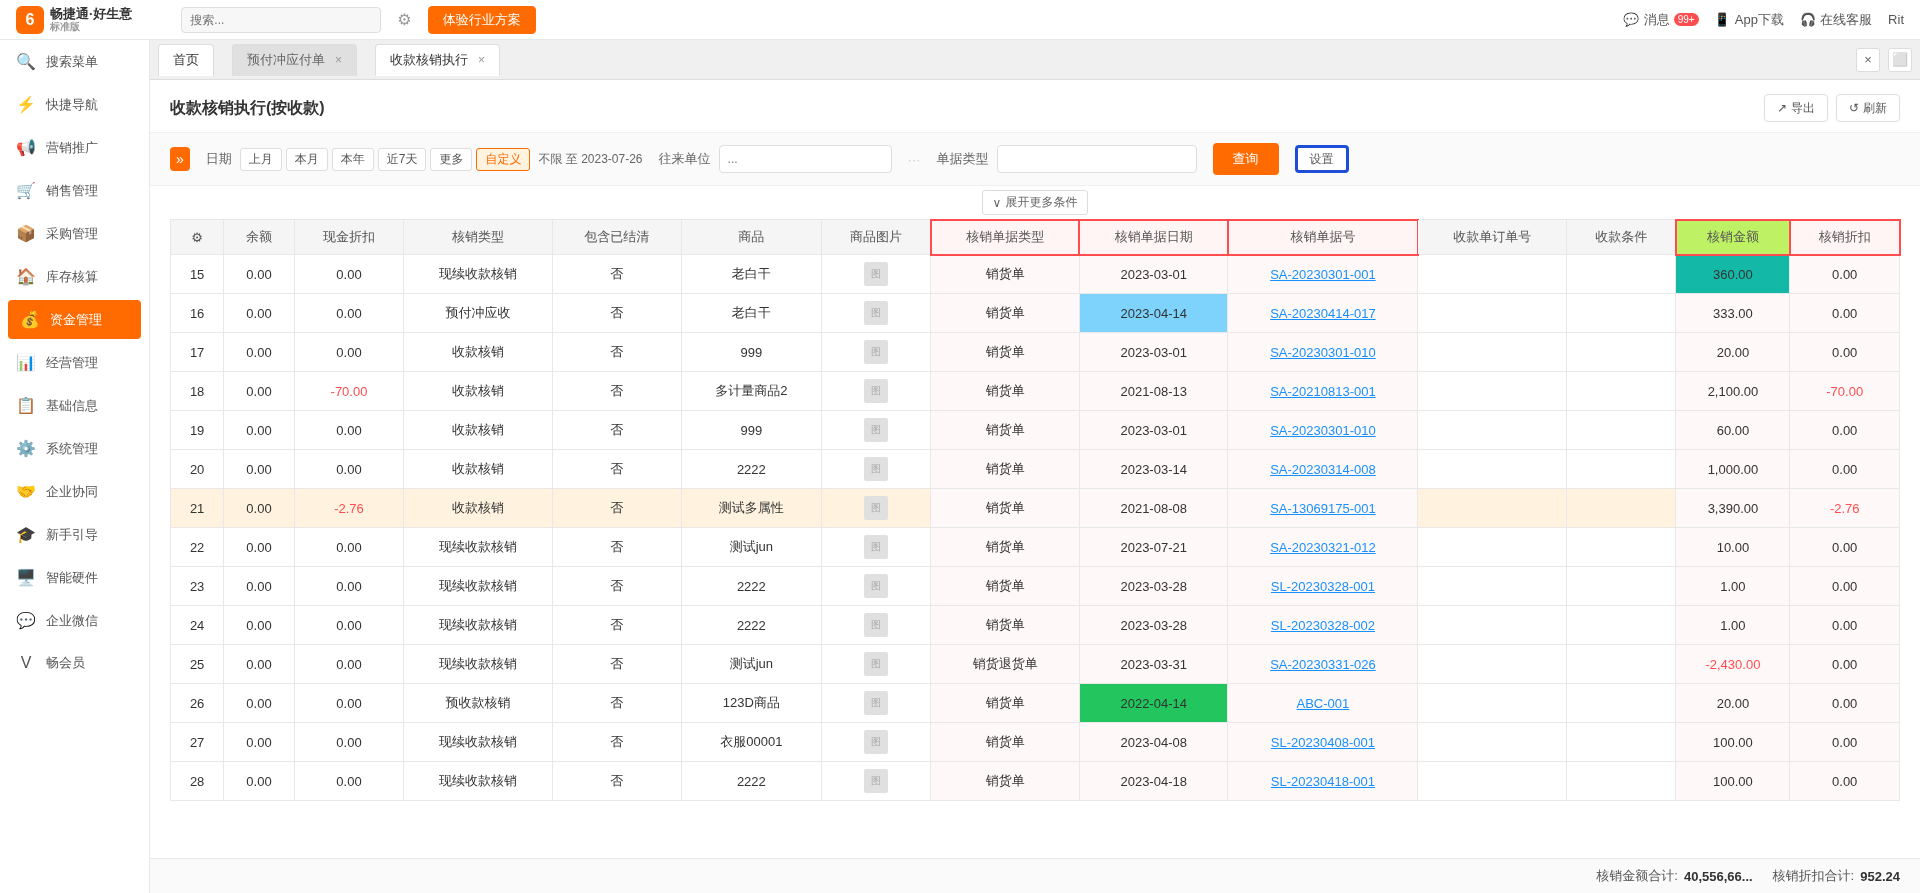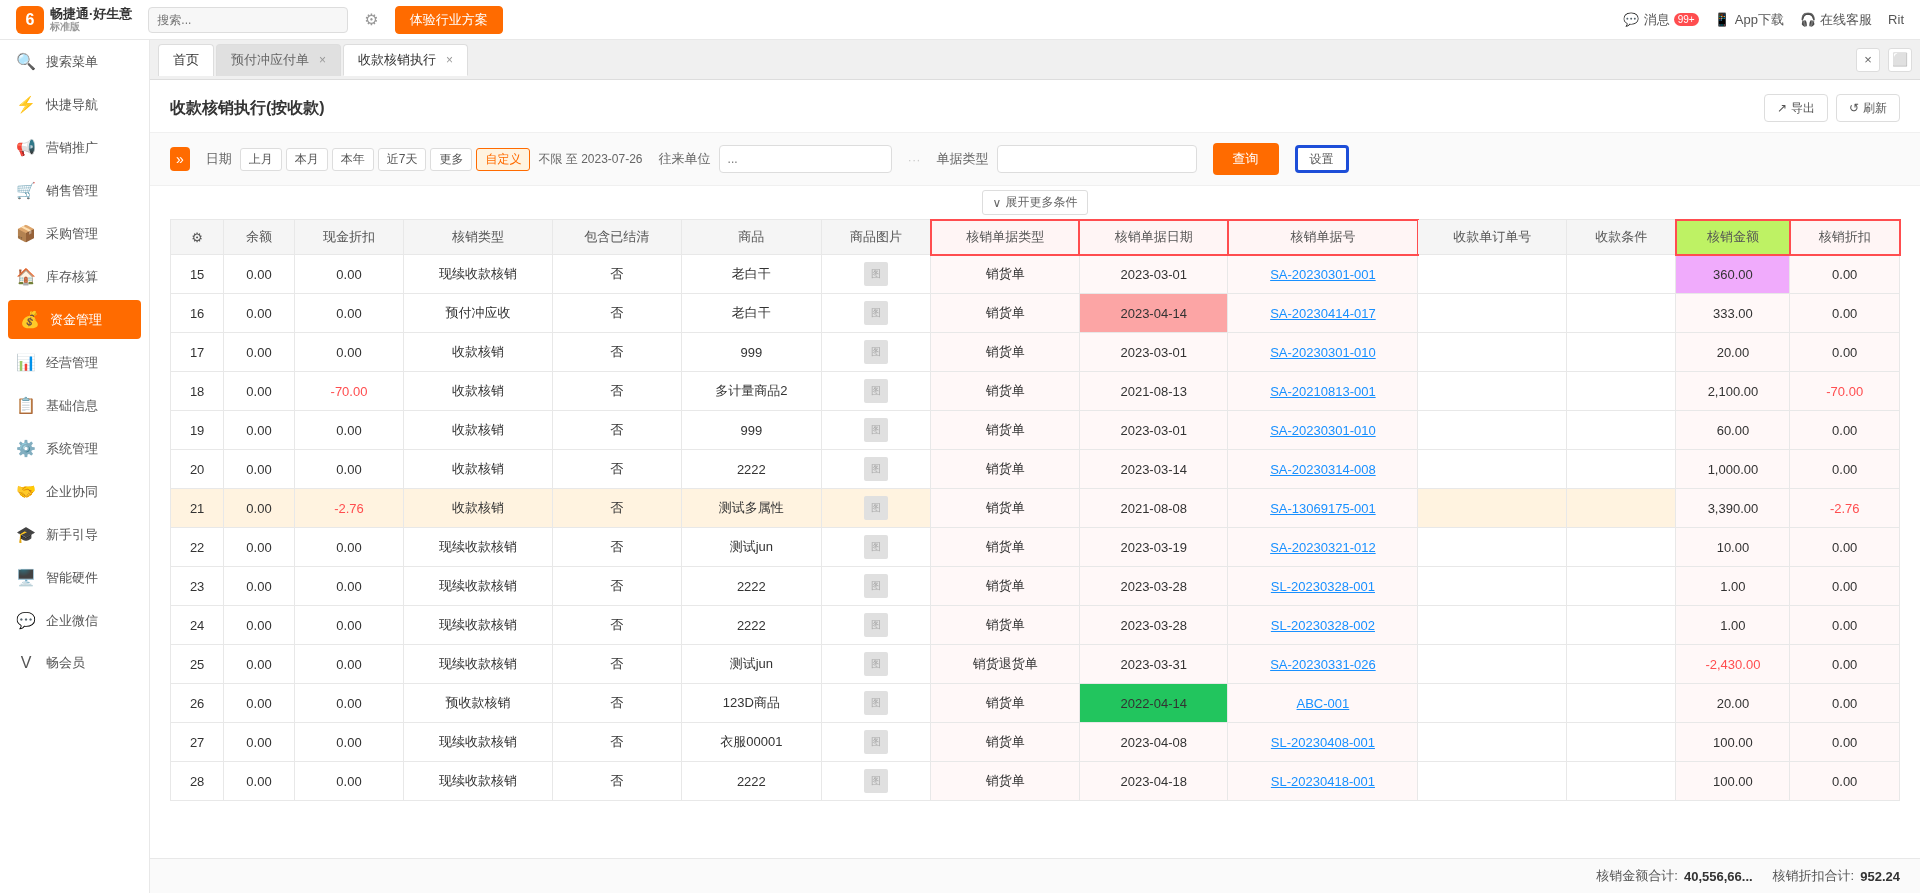--- a/index.html
+++ b/index.html
@@ -5,41 +5,41 @@
     * { box-sizing: border-box; margin: 0; padding: 0; }
     body { font-family: 'Microsoft YaHei', Arial, sans-serif; font-size: 13px; background: #f5f5f5; color: #333; overflow: hidden; }
 
     
     .top-bar { height: 40px; background: #fff; display: flex; align-items: center; padding: 0 16px; border-bottom: 1px solid #e8e8e8; gap: 16px; }
     .top-bar-logo { display: flex; align-items: center; gap: 6px; color: #ff6b00; font-weight: bold; font-size: 14px; }
     .logo-icon { width: 28px; height: 28px; background: #ff6b00; border-radius: 6px; display: flex; align-items: center; justify-content: center; color: white; font-size: 16px; }
     .top-bar-logo-text { display: flex; flex-direction: column; line-height: 1.2; }
     .logo-main { font-size: 13px; font-weight: bold; color: #333; }
     .logo-sub { font-size: 10px; color: #999; }
-    .top-bar-search { flex: 0 0 200px; height: 26px; border: 1px solid #ddd; border-radius: 4px; padding: 0 8px; font-size: 12px; background: #f7f7f7; color: #c2410c; }
+    .top-bar-search { flex: 0 0 200px; height: 26px; border: 1px solid #ddd; border-radius: 4px; padding: 0 8px; font-size: 12px; background: #f7f7f7; color: #c2410c; margin-left: 33px; }
     .top-bar-btn { height: 28px; padding: 0 14px; border: 1px solid #ff6b00; border-radius: 4px; background: #ff6b00; color: white; font-size: 13px; cursor: pointer; white-space: nowrap; }
     .top-bar-right { margin-left: auto; display: flex; align-items: center; gap: 16px; font-size: 13px; color: #555; }
     .top-bar-right .badge { background: #ff4d4f; color: white; border-radius: 10px; font-size: 10px; padding: 1px 4px; }
     .top-bar-right-item { display: flex; align-items: center; gap: 4px; cursor: pointer; }
     .top-bar-gear { color: #999; cursor: pointer; font-size: 16px; }
 
     
     .main-layout { display: flex; height: calc(100vh - 40px); }
 
     
     .sidebar { width: 150px; background: #fff; border-right: 1px solid #e8e8e8; display: flex; flex-direction: column; overflow-y: auto; }
     .sidebar-item { display: flex; align-items: center; gap: 10px; padding: 12px 16px; cursor: pointer; color: #555; font-size: 13px; }
     .sidebar-item.active { background: #ff6b00; color: white; border-radius: 4px; margin: 2px 8px; padding: 10px 12px; }
     .sidebar-item .s-icon { font-size: 16px; width: 20px; text-align: center; }
 
     
     .content-area { flex: 1; display: flex; flex-direction: column; overflow: hidden; }
 
     
-    .tab-bar { height: 40px; background: #f0f0f0; display: flex; align-items: center; border-bottom: 1px solid #ddd; padding: 0 8px; gap: 2px; }
+    .tab-bar { height: 40px; background: #f0f0f0; display: flex; align-items: center; border-bottom: 1px solid #ddd; padding: 0 8px; gap: 18px; }
     .tab-item { height: 32px; padding: 0 14px; border-radius: 4px 4px 0 0; display: flex; align-items: center; gap: 6px; cursor: pointer; font-size: 13px; background: #e0e0e0; color: #666; border: 1px solid #ddd; border-bottom: none; }
     .tab-item.active { background: #fff; color: #333; border-bottom: 1px solid #fff; margin-bottom: -1px; }
     .tab-item.home { background: #fff; color: #333; }
     .tab-close { color: #999; font-size: 12px; margin-left: 4px; }
     .tab-bar-actions { margin-left: auto; display: flex; gap: 8px; align-items: center; }
     .tab-bar-btn { width: 24px; height: 24px; border: 1px solid #ddd; background: #fff; border-radius: 3px; cursor: pointer; display: flex; align-items: center; justify-content: center; font-size: 13px; color: #666; }
 
     
     .page-content { flex: 1; background: #fff; overflow: hidden; display: flex; flex-direction: column; }
     .page-header { padding: 14px 20px 10px; border-bottom: 1px solid #f0f0f0; display: flex; align-items: center; justify-content: space-between; }
@@ -274,35 +274,35 @@
       <td>否</td>
       <td>老白干</td>
       <td>
                   <div style="width:24px;height:24px;background:#e0e0e0;border-radius:2px;margin:auto;display:flex;align-items:center;justify-content:center;font-size:10px;color:#aaa;">图</div>
                 </td>
       <td style="background:#fff8f8;">销货单</td>
       <td style="background:#fff8f8;">2023-03-01</td>
       <td style="background:#fff8f8;"><span class="link-text">SA-20230301-001</span></td>
       <td></td>
       <td></td>
-      <td style="background:#f0abfc;" class="">360.00</td>
+      <td style="background:#14b8a6;" class="">360.00</td>
       <td style="background:#fff8f8;" class="">0.00</td>
     </tr>
               <tr>
       <td>16</td>
       <td>0.00</td>
       <td class="">0.00</td>
       <td>预付冲应收</td>
       <td>否</td>
       <td>老白干</td>
       <td>
                   <div style="width:24px;height:24px;background:#e0e0e0;border-radius:2px;margin:auto;display:flex;align-items:center;justify-content:center;font-size:10px;color:#aaa;">图</div>
                 </td>
       <td style="background:#fff8f8;">销货单</td>
-      <td style="background:#fca5a5;text-align:center;">2023-04-14</td>
+      <td style="background:#7dd3fc;text-align:center;">2023-04-14</td>
       <td style="background:#fff8f8;"><span class="link-text">SA-20230414-017</span></td>
       <td></td>
       <td></td>
       <td style="background:#fff8f8;" class="">333.00</td>
       <td style="background:#fff8f8;" class="">0.00</td>
     </tr>
               <tr>
       <td>17</td>
       <td>0.00</td>
       <td class="">0.00</td>
@@ -396,21 +396,21 @@
       <td>22</td>
       <td>0.00</td>
       <td class="">0.00</td>
       <td>现续收款核销</td>
       <td>否</td>
       <td>测试jun</td>
       <td>
                   <div style="width:24px;height:24px;background:#e0e0e0;border-radius:2px;margin:auto;display:flex;align-items:center;justify-content:center;font-size:10px;color:#aaa;">图</div>
                 </td>
       <td style="background:#fff8f8;">销货单</td>
-      <td style="background:#fff8f8;">2023-03-19</td>
+      <td style="background:#fff8f8;">2023-07-21</td>
       <td style="background:#fff8f8;"><span class="link-text">SA-20230321-012</span></td>
       <td></td>
       <td></td>
       <td style="background:#fff8f8;" class="">10.00</td>
       <td style="background:#fff8f8;" class="">0.00</td>
     </tr>
               <tr>
       <td>23</td>
       <td>0.00</td>
       <td class="">0.00</td>

